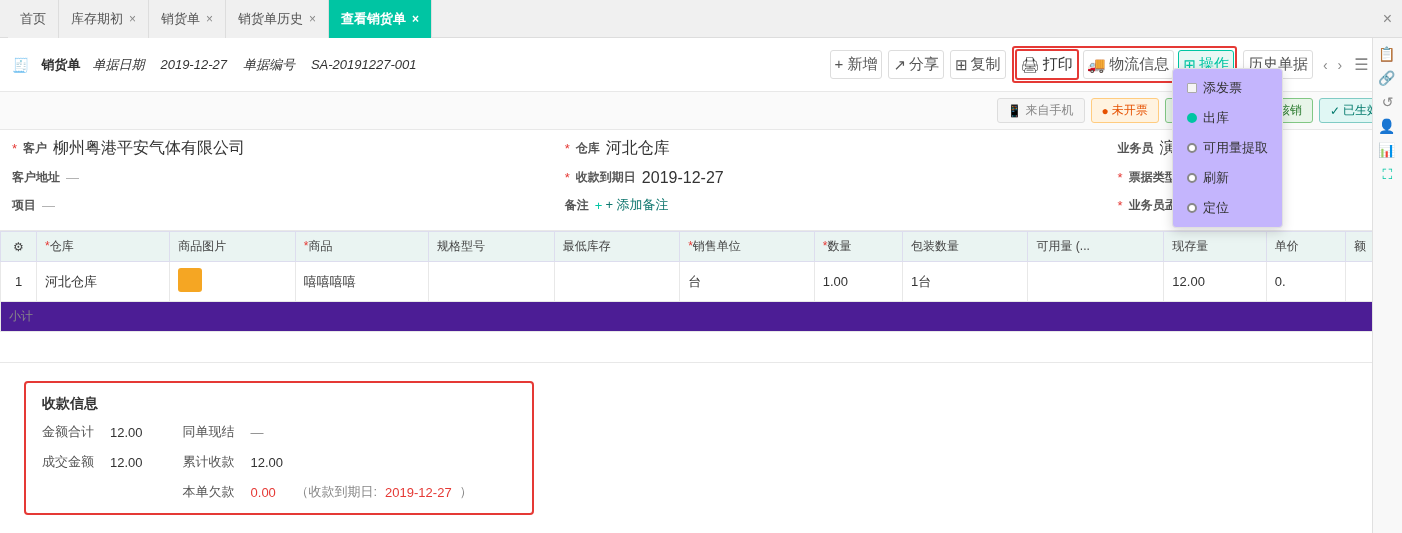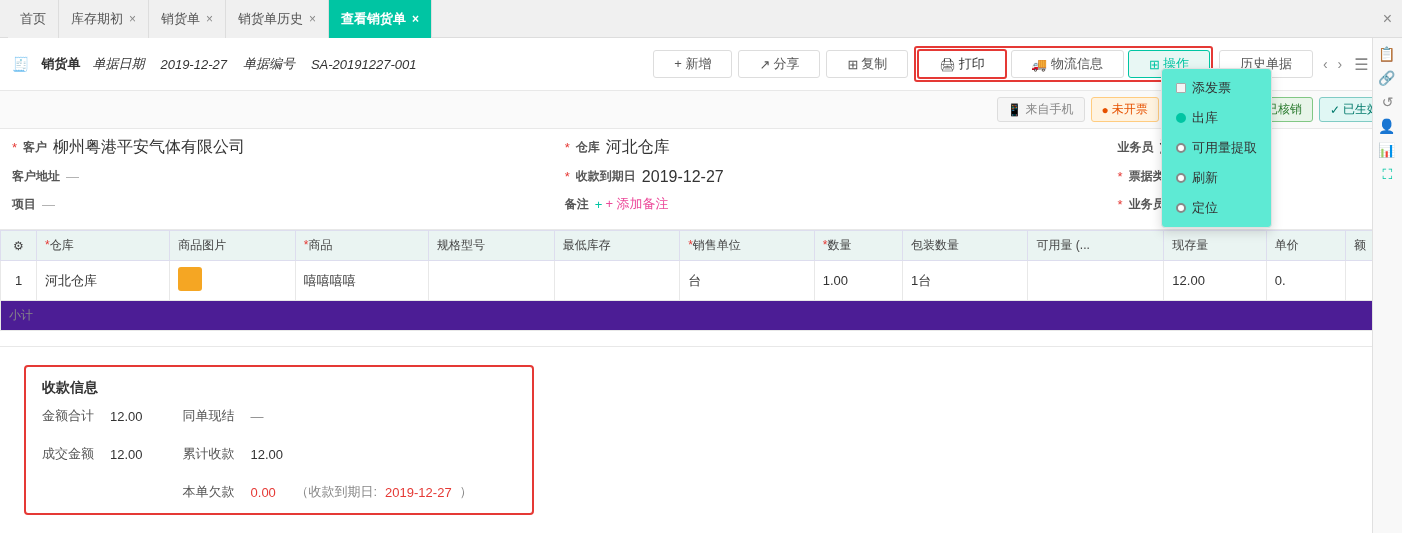--- a/index.html
+++ b/index.html
@@ -33,23 +33,23 @@
       display: flex; align-items: center; padding: 8px 12px; border-bottom: 1px solid #e8e8e8;
       background: #fff; justify-content: space-between;
     }
     .doc-title-area { display: flex; align-items: center; gap: 12px; }
     .doc-icon { color: #00c5a3; font-size: 14px; }
     .doc-title { font-weight: bold; color: #333; }
     .doc-meta { display: flex; align-items: center; gap: 16px; color: #555; font-size: 13px; }
     .doc-meta span { color: #333; font-style: italic; }
     .doc-actions { display: flex; align-items: center; gap: 6px; }
     .action-btn {
-      display: flex; align-items: center; gap: 3px; padding: 4px 20px;
+      display: flex; align-items: center; gap: 3px; padding: 4px 4px;
       border: 1px solid #ddd; border-radius: 3px; cursor: pointer; background: #fff;
-      font-size: 13px; color: #555; white-space: nowrap;
+      font-size: 15px; color: #555; white-space: nowrap;
     }
     .action-btn.print-btn { border: 2px solid #e53935; color: #333; }
     .action-btn.highlight { background: #e8f7f4; border-color: #00c5a3; color: #00c5a3; }
 
     
     .status-bar {
       display: flex; align-items: center; justify-content: flex-end; padding: 6px 12px;
       background: #fafafa; border-bottom: 1px solid #e8e8e8; gap: 6px;
     }
     .status-btn {
@@ -86,39 +86,39 @@
     table tbody tr.subtotal td { background: #4c1d95; font-size: 12px; color: #888; }
     .product-thumb { width: 24px; height: 24px; background: #f5a623; border-radius: 3px; display: inline-block; }
 
     
     .payment-box {
       margin: 10px 12px; border: 2px solid #e53935; border-radius: 4px;
       padding: 12px 16px; background: #fff; display: inline-block; min-width: 510px;
     }
     .payment-title { font-weight: bold; font-size: 14px; margin-bottom: 10px; }
     .payment-rows { display: flex; gap: 40px; }
-    .payment-col { display: flex; flex-direction: column; gap: 20px; }
+    .payment-col { display: flex; flex-direction: column; gap: 12px; }
     .payment-row { display: flex; align-items: center; gap: 8px; }
     .payment-label { color: #555; white-space: nowrap; min-width: 60px; }
     .payment-value { color: #333; }
     .payment-red { color: #e53935; }
     .payment-gray { color: #888; }
 
     
     .right-sidebar {
       position: absolute; right: 0; top: 38px; width: 30px;
       display: flex; flex-direction: column; align-items: center; padding-top: 8px; gap: 8px;
       background: #f8f8f8; border-left: 1px solid #e0e0e0; height: calc(533px - 38px);
     }
     .sidebar-icon { cursor: pointer; color: #888; font-size: 14px; }
     .sidebar-icon.teal { color: #00c5a3; }
 
     
     .dropdown-menu {
-      position: absolute; top: 68px; right: 130px; background: #5eead4;
+      position: absolute; top: 68px; right: 119px; background: #c4b5fd;
       border: 1px solid #e0e0e0; border-radius: 4px; box-shadow: 0 4px 12px rgba(0,0,0,0.15);
       z-index: 100; min-width: 110px; padding: 4px 0;
     }
     .dropdown-item {
       display: flex; align-items: center; gap: 6px; padding: 6px 14px;
       cursor: pointer; font-size: 13px; color: #333;
     }
     .dropdown-dot { width: 10px; height: 10px; border-radius: 50%; }
     .dropdown-dot.teal { background: #00c5a3; border: 2px solid #00c5a3; }
     .dropdown-dot.outline { background: #fff; border: 2px solid #888; }
@@ -273,21 +273,21 @@
       </div>
       <div class="form-row">
         <div class="field-group">
           <span class="field-label">项目</span>
           <span class="field-dash">—</span>
         </div>
         <div class="field-group">
           <span class="field-label">备注</span>
           <span class="add-note-btn">
             <span>+</span>
-            <span style="color:#ec4899;">+ 添加备注</span>
+            <span style="color:#0f766e;">+ 添加备注</span>
           </span>
         </div>
         <div class="field-group" style="flex:0.5;">
           <span class="field-required">*</span>
           <span class="field-label">业务员孟</span>
           <span class="field-dash">—</span>
         </div>
       </div>
     </div>
 

